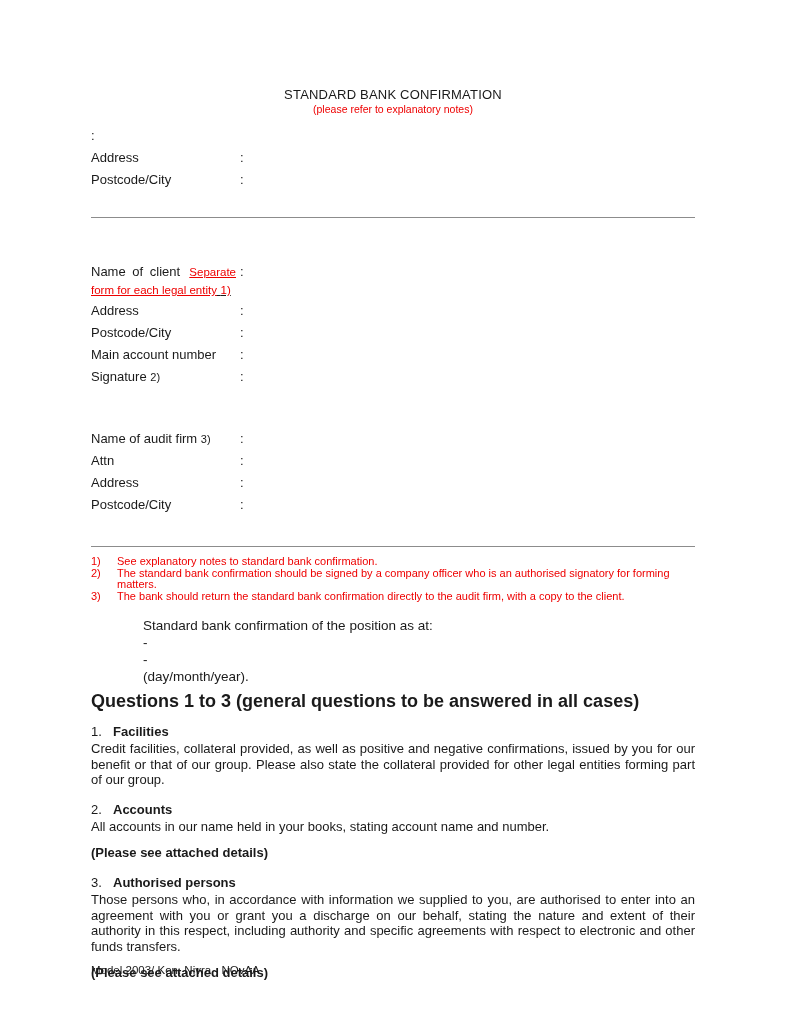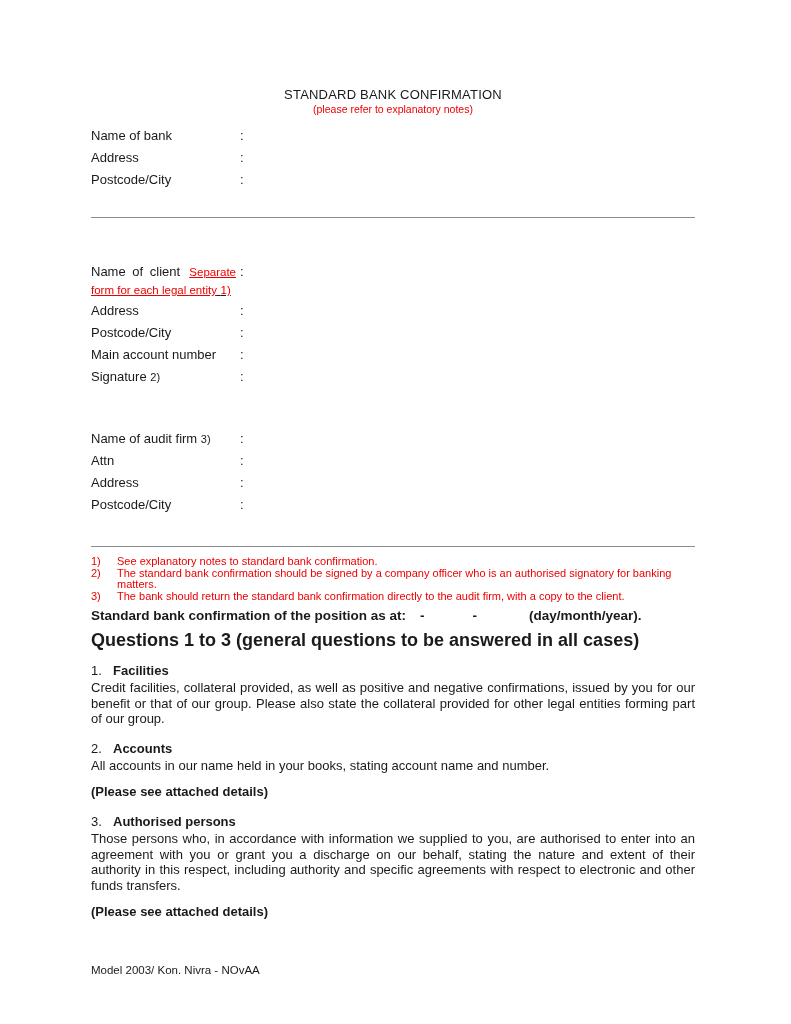--- a/index.html
+++ b/index.html
@@ -61,26 +61,27 @@
 
   .client-block { margin-top: 43px; }
   .audit-block { margin-top: 40px; }
 
   .notes { margin-top: 9px; font-size: 11px; line-height: 11.5px; color: var(--red, #ee0000); }
   .note-row { display: flex; }
   .note-num { flex: 0 0 26px; width: 26px; }
   .note-text { flex: 1 1 auto; }
 
   .position-line {
-    margin-top: 5px;
-    font-weight: bold;
+    margin-top: 15px;
+    font-weight: normal;
     font-size: 13.5px;
     line-height: 17px;
     display: flex;
     align-items: baseline;
+    flex-direction: column;
   }
   .pos-dash-1 { margin-left: 14px; }
   .pos-dash-2 { margin-left: 48px; }
   .pos-suffix { margin-left: 52px; }
 
   .questions-heading {
     margin-top: 8px;
     font-weight: bold;
     font-size: 18px;
     line-height: 17px;
@@ -107,21 +108,20 @@
 </head>
 <body>
 
 <div class="page">
 
   <h1 class="doc-title">STANDARD BANK CONFIRMATION</h1>
   <div class="doc-subtitle">(please refer to explanatory notes)</div>
 
   <div class="bank-block">
     <div class="field-row">
-      <span class="field-label">Name of bank</span>
       <span class="field-colon">:</span>
     </div>
     <div class="field-row">
       <span class="field-label">Address</span>
       <span class="field-colon">:</span>
     </div>
     <div class="field-row">
       <span class="field-label">Postcode/City</span>
       <span class="field-colon">:</span>
     </div>
@@ -188,21 +188,21 @@
 
   <hr class="rule rule-2">
 
   <div class="notes">
     <div class="note-row">
       <span class="note-num">1)</span>
       <span class="note-text">See explanatory notes to standard bank confirmation.</span>
     </div>
     <div class="note-row">
       <span class="note-num">2)</span>
-      <span class="note-text">The standard bank confirmation should be signed by a company officer who is an authorised signatory for banking matters.</span>
+      <span class="note-text">The standard bank confirmation should be signed by a company officer who is an authorised signatory for forming matters.</span>
     </div>
     <div class="note-row">
       <span class="note-num">3)</span>
       <span class="note-text">The bank should return the standard bank confirmation directly to the audit firm, with a copy to the client.</span>
     </div>
   </div>
 
   <div class="position-line">
     <span class="pos-prefix">Standard bank confirmation of the position as at:</span>
     <span class="pos-dash-1">-</span>

